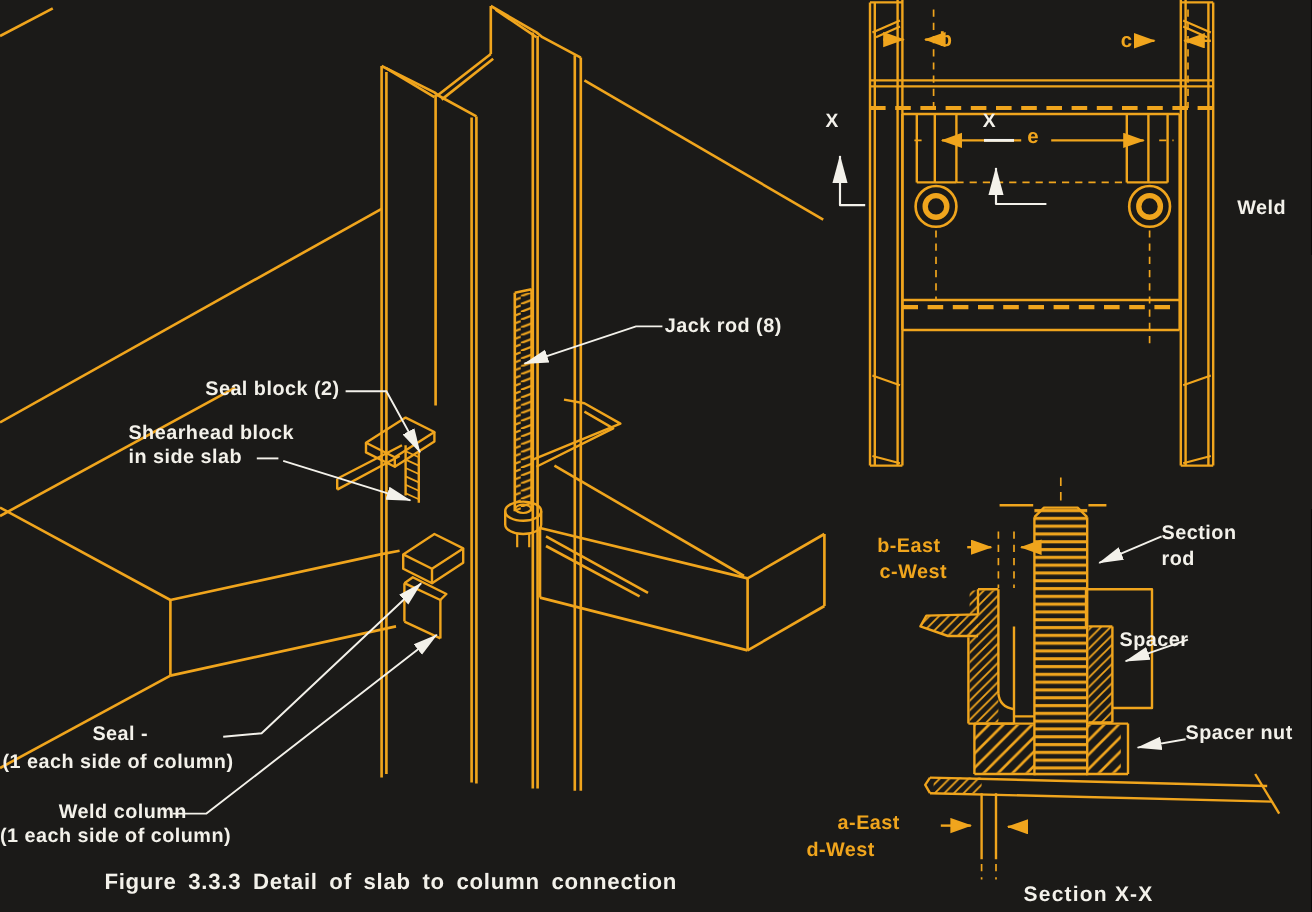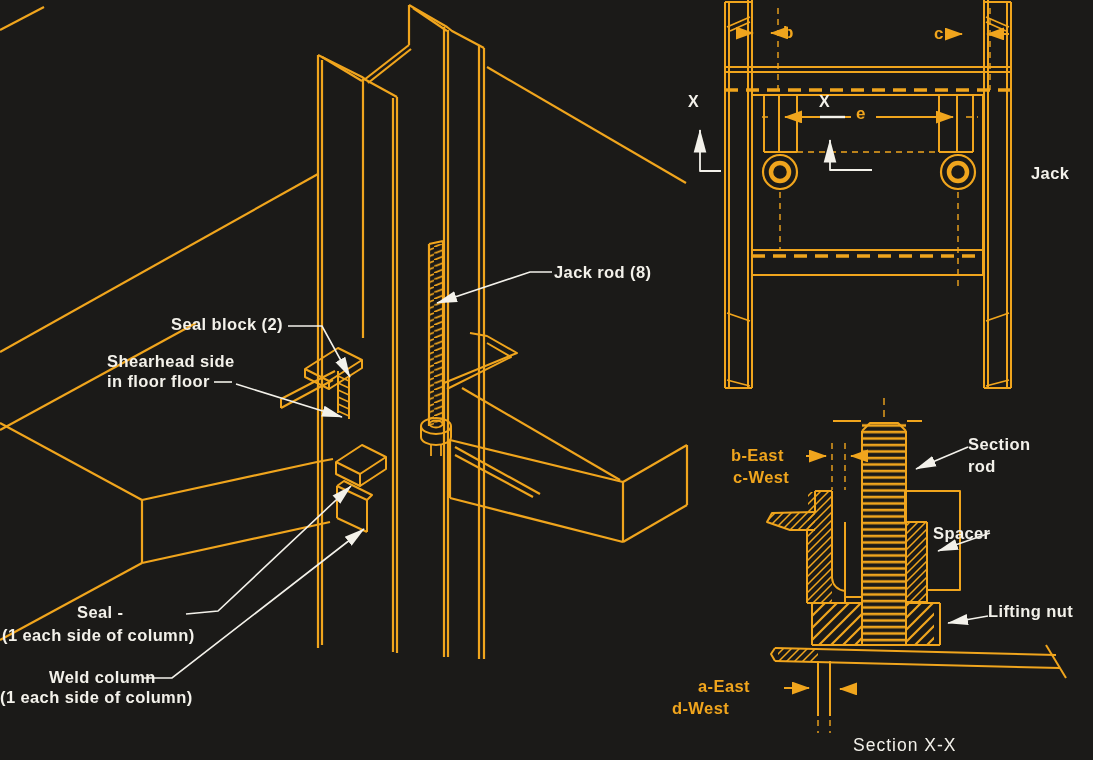--- a/index.html
+++ b/index.html
@@ -11,21 +11,21 @@
   svg{position:absolute;left:0;top:0;}
   .lbl{
     position:absolute;color:#f3f1ea;
     font:600 16.5px/1.15 "Liberation Sans",sans-serif;
     letter-spacing:.4px;white-space:nowrap;
   }
   .org{color:#f0a51d;}
   .big{font-weight:700;font-size:18.5px;letter-spacing:.6px;word-spacing:4px;}
   .xmark{font-weight:700;font-size:16px;}
   .dimg{font-weight:600;font-size:17px;}
-  .sec{font-size:17.5px;letter-spacing:1px;font-weight:400;}
+  .sec{font-size:17.5px;letter-spacing:1px;font-weight:700;}
 </style>
 </head>
 <body>
 
 <div id="stage">
 
 <svg width="1093" height="760" viewBox="0 0 1093 760">
   <defs>
     <pattern id="rodticks" patternUnits="userSpaceOnUse" width="14" height="6.5">
       <path d="M0,6.5 L14,1" stroke="#f0a51d" stroke-width="1.8" fill="none"></path>
@@ -229,39 +229,40 @@
   </g>
 
   <g stroke="#f3f1ea" fill="none" stroke-width="1.6">
     <path d="M968,447 L916,469" marker-end="url(#aw)"></path>
     <path d="M990,533 L938,551" marker-end="url(#aw)"></path>
     <path d="M988,616 L948,623" marker-end="url(#aw)"></path>
   </g>
 </svg>
 
   <div class="lbl" style="left:171px;top:315px">Seal block (2)</div>
-  <div class="lbl" style="left:107px;top:352px">Shearhead side</div>
-  <div class="lbl" style="left:107px;top:372px">in floor floor</div>
+  <div class="lbl" style="left:107px;top:352px">Shearhead block</div>
+  <div class="lbl" style="left:107px;top:372px">in side slab</div>
   <div class="lbl" style="left:554px;top:263px">Jack rod (8)</div>
   <div class="lbl" style="left:77px;top:603px">Seal -</div>
   <div class="lbl" style="left:2px;top:626px">(1 each side of column)</div>
   <div class="lbl" style="left:49px;top:668px">Weld column</div>
   <div class="lbl" style="left:0px;top:688px">(1 each side of column)</div>
 
+  <div class="lbl big" style="left:87px;top:724px">Figure 3.3.3  Detail of slab to column connection</div>
 
   <div class="lbl xmark" style="left:688px;top:93px">X</div>
   <div class="lbl xmark" style="left:819px;top:93px">X</div>
   <div class="lbl org dimg" style="left:783px;top:23px">b</div>
   <div class="lbl org dimg" style="left:934px;top:24px">c</div>
   <div class="lbl org dimg" style="left:856px;top:104px">e</div>
-  <div class="lbl" style="left:1031px;top:164px">Jack</div>
+  <div class="lbl" style="left:1031px;top:164px">Weld</div>
 
   <div class="lbl org" style="left:731px;top:446px">b-East</div>
   <div class="lbl org" style="left:733px;top:468px">c-West</div>
   <div class="lbl org" style="left:698px;top:677px">a-East</div>
   <div class="lbl org" style="left:672px;top:699px">d-West</div>
   <div class="lbl" style="left:968px;top:435px">Section</div>
   <div class="lbl" style="left:968px;top:457px">rod</div>
   <div class="lbl" style="left:933px;top:524px">Spacer</div>
-  <div class="lbl" style="left:988px;top:602px">Lifting nut</div>
+  <div class="lbl" style="left:988px;top:602px">Spacer nut</div>
   <div class="lbl sec" style="left:853px;top:735px">Section X-X</div>
 
 </div>
 
 </body></html>

